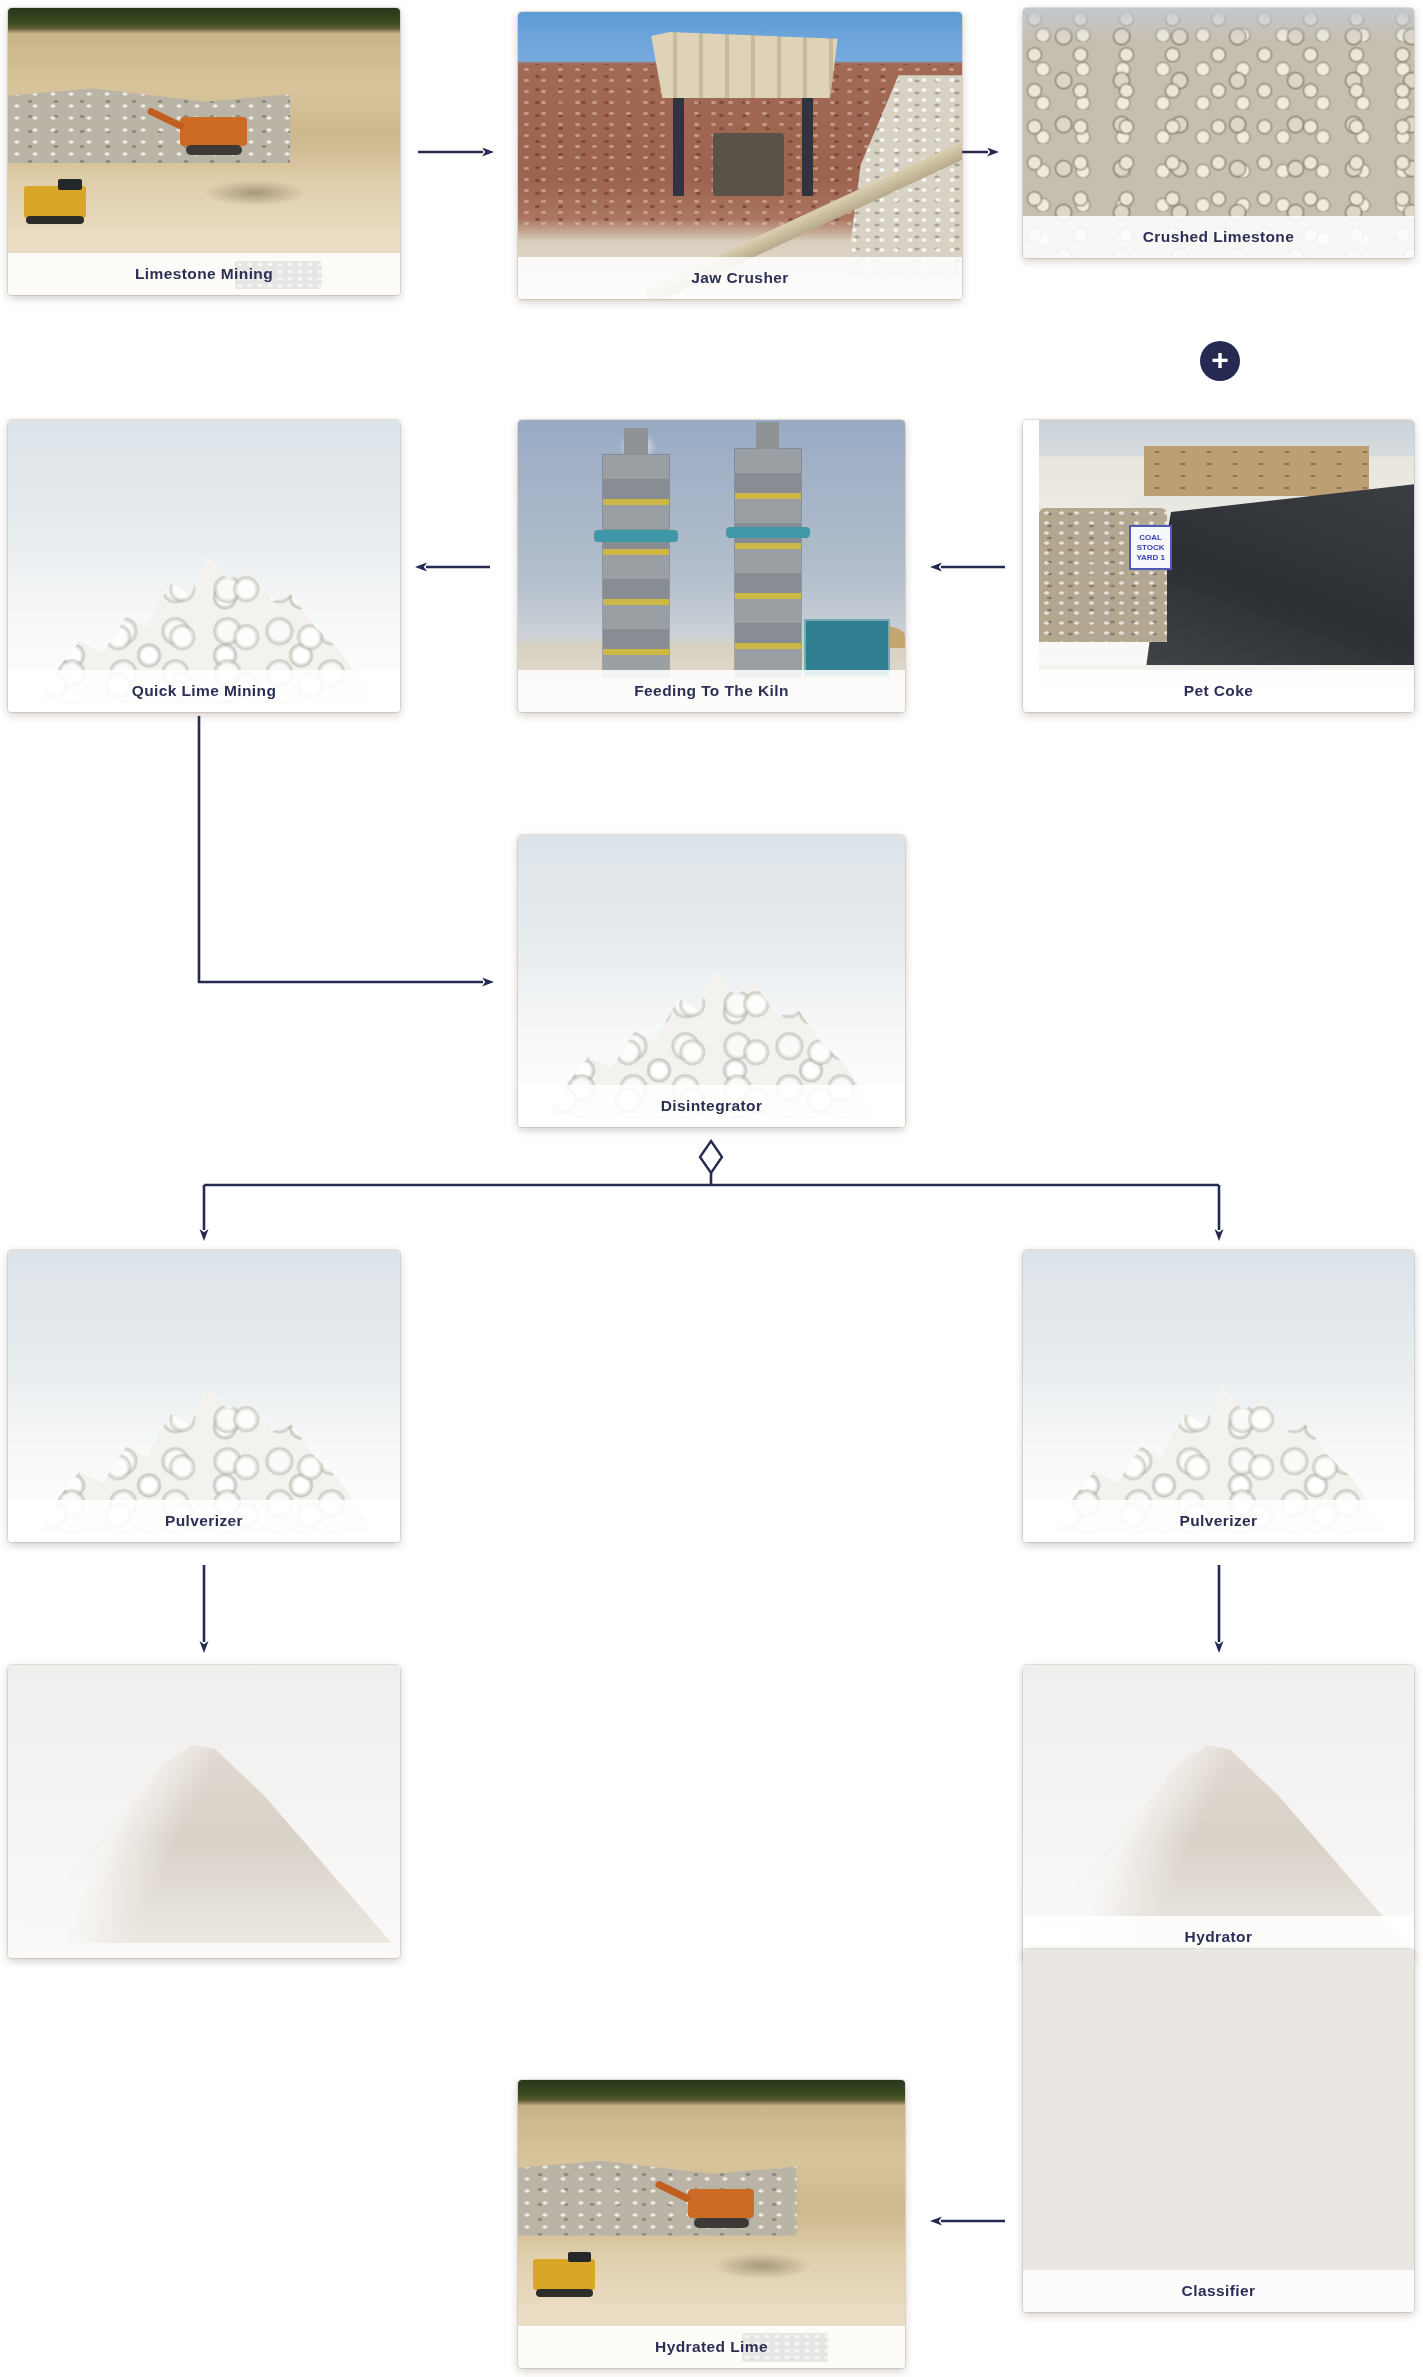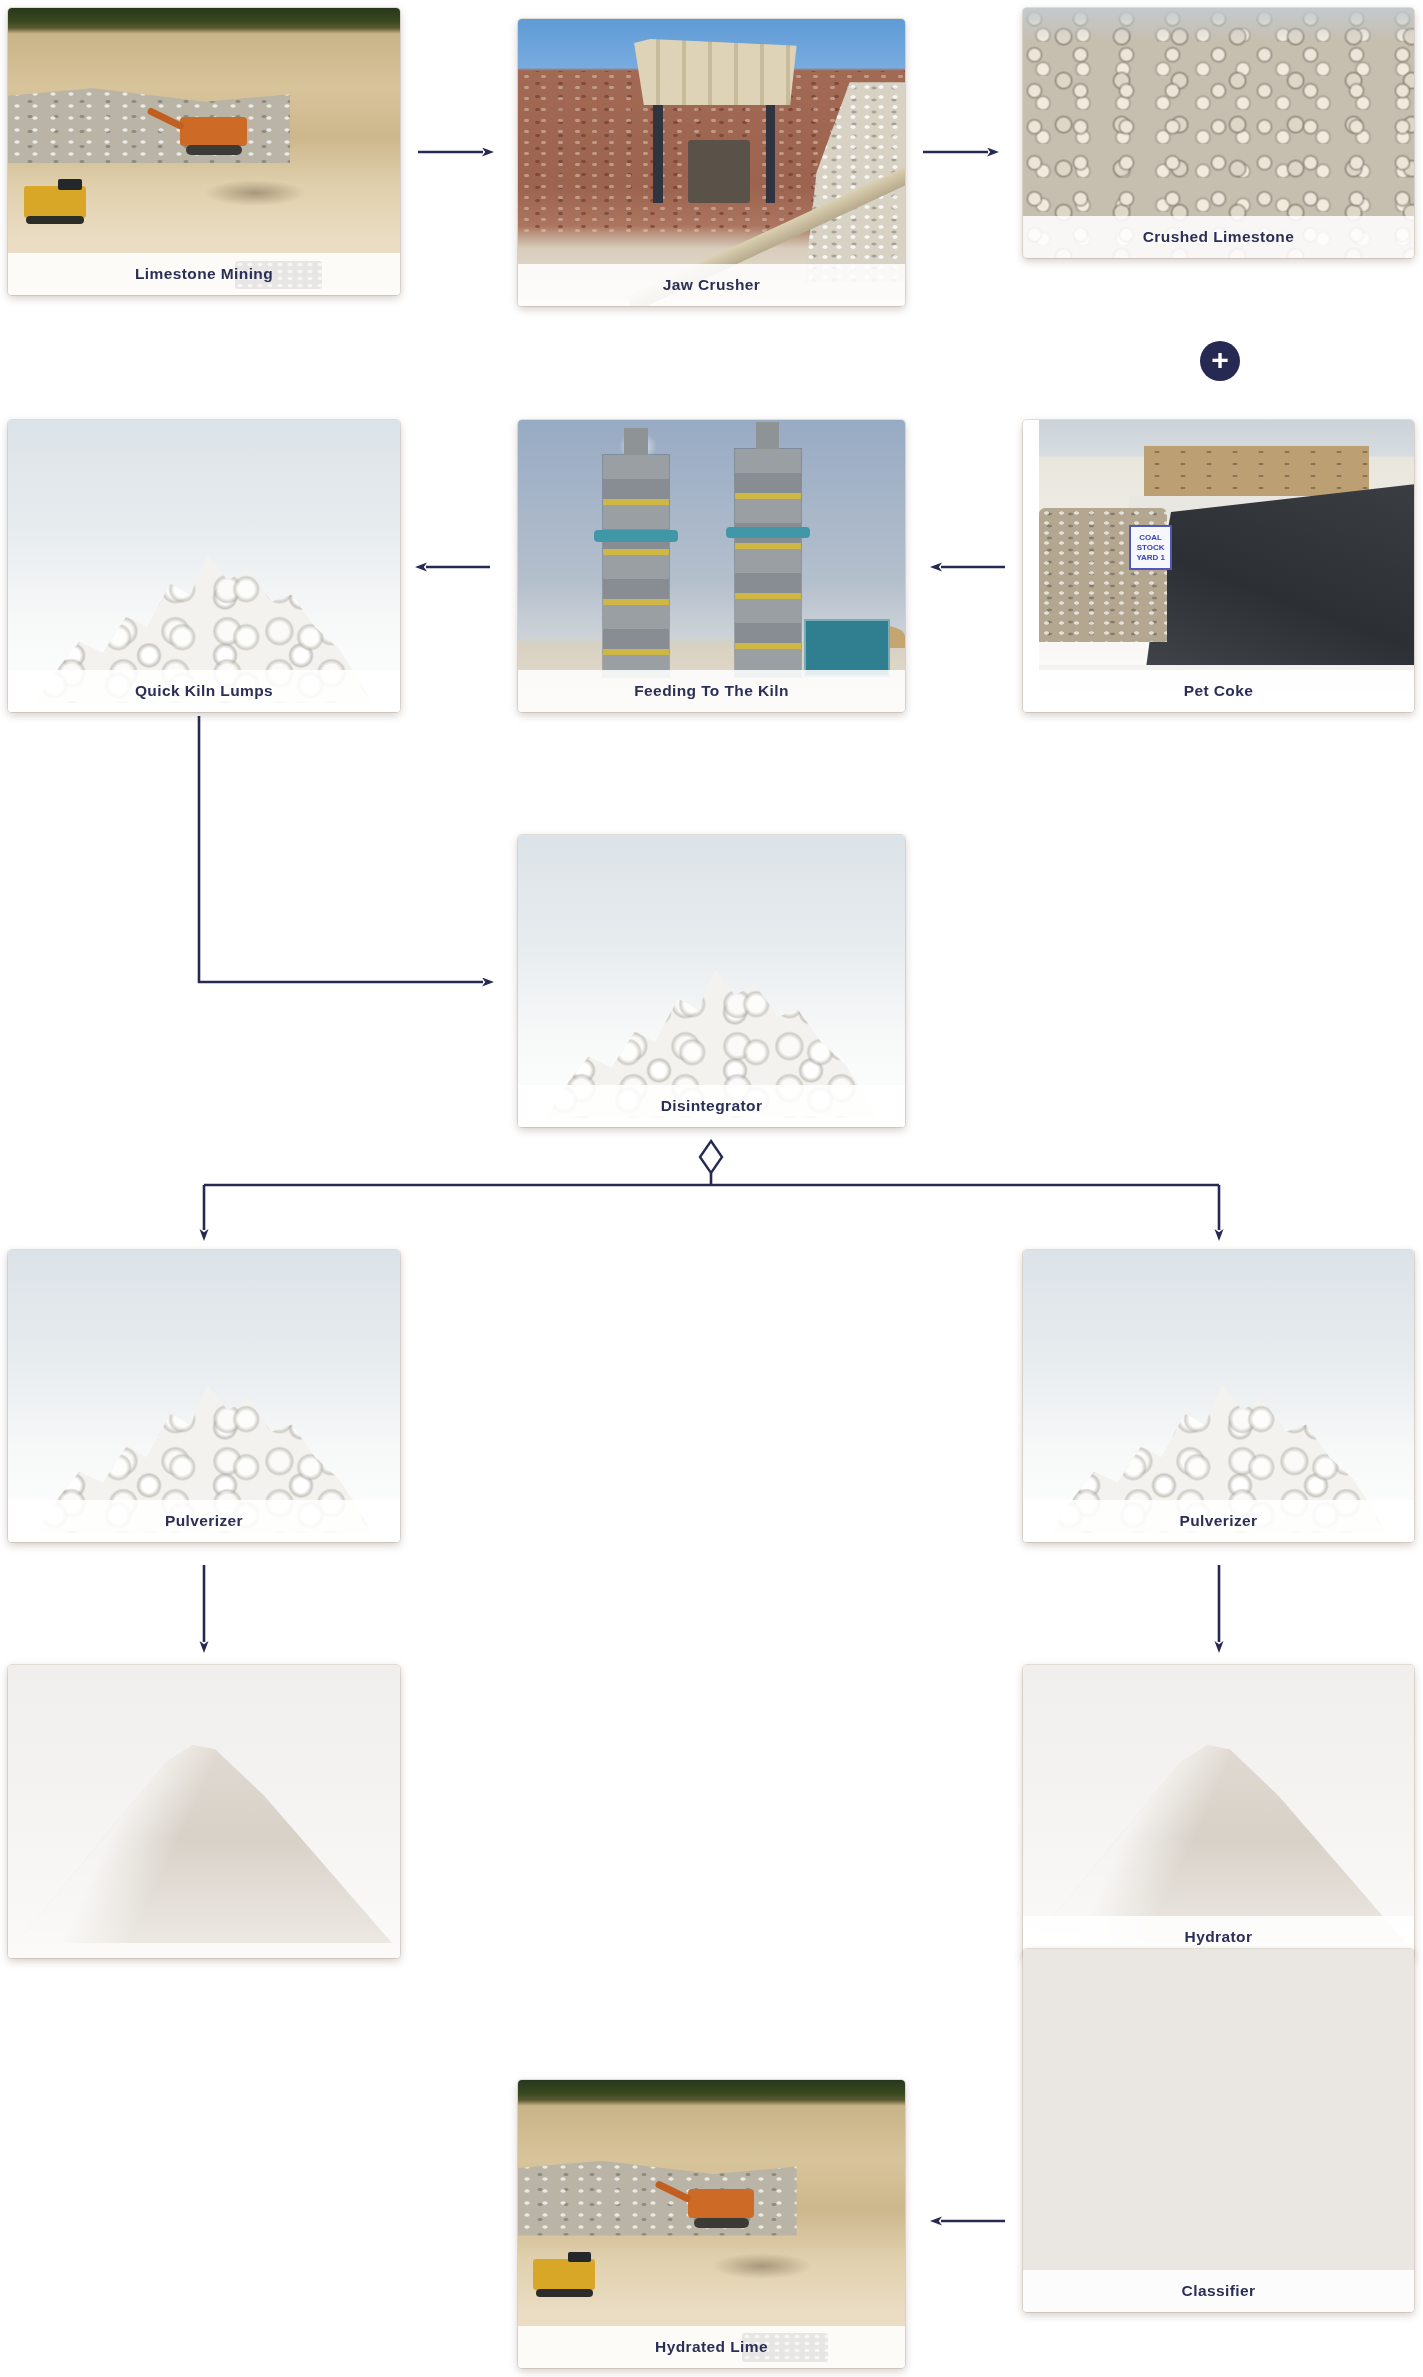--- a/index.html
+++ b/index.html
@@ -151,21 +151,21 @@
   <div class="photo photo-mining">
     <div class="decor mine-bench"></div>
     <div class="decor excavator"></div>
     <div class="decor truck"></div>
     <div class="decor truck2"></div>
     <div class="decor dust"></div>
   </div>
   <div class="label">Limestone Mining</div>
 </div>
 
-<div class="card" style="left:518px;top:19px;width:387px;height:287px">
+<div class="card" style="left:518px;top:12px;width:444px;height:287px">
   <div class="photo photo-jaw">
     <div class="decor brick-spots"></div>
     <div class="decor rubble-right"></div>
     <div class="decor hopper-leg leg-a"></div>
     <div class="decor hopper-leg leg-b"></div>
     <div class="decor hopper"></div>
     <div class="decor crusher-box"></div>
     <div class="decor conveyor"></div>
   </div>
   <div class="label">Jaw Crusher</div>
@@ -198,21 +198,21 @@
     <div class="decor kiln-hill"></div>
     <div class="decor teal-panel"></div>
   </div>
   <div class="label">Feeding To The Kiln</div>
 </div>
 
 <div class="card" style="left:8px;top:420px;width:392px;height:292px">
   <div class="photo photo-lumps">
     <div class="decor pile"></div>
   </div>
-  <div class="label">Quick Kiln Lumps</div>
+  <div class="label">Quick Lime Mining</div>
 </div>
 
 <div class="card" style="left:518px;top:835px;width:387px;height:292px">
   <div class="photo photo-lumps">
     <div class="decor pile"></div>
   </div>
   <div class="label">Disintegrator</div>
 </div>
 
 <div class="card" style="left:8px;top:1250px;width:392px;height:292px">

